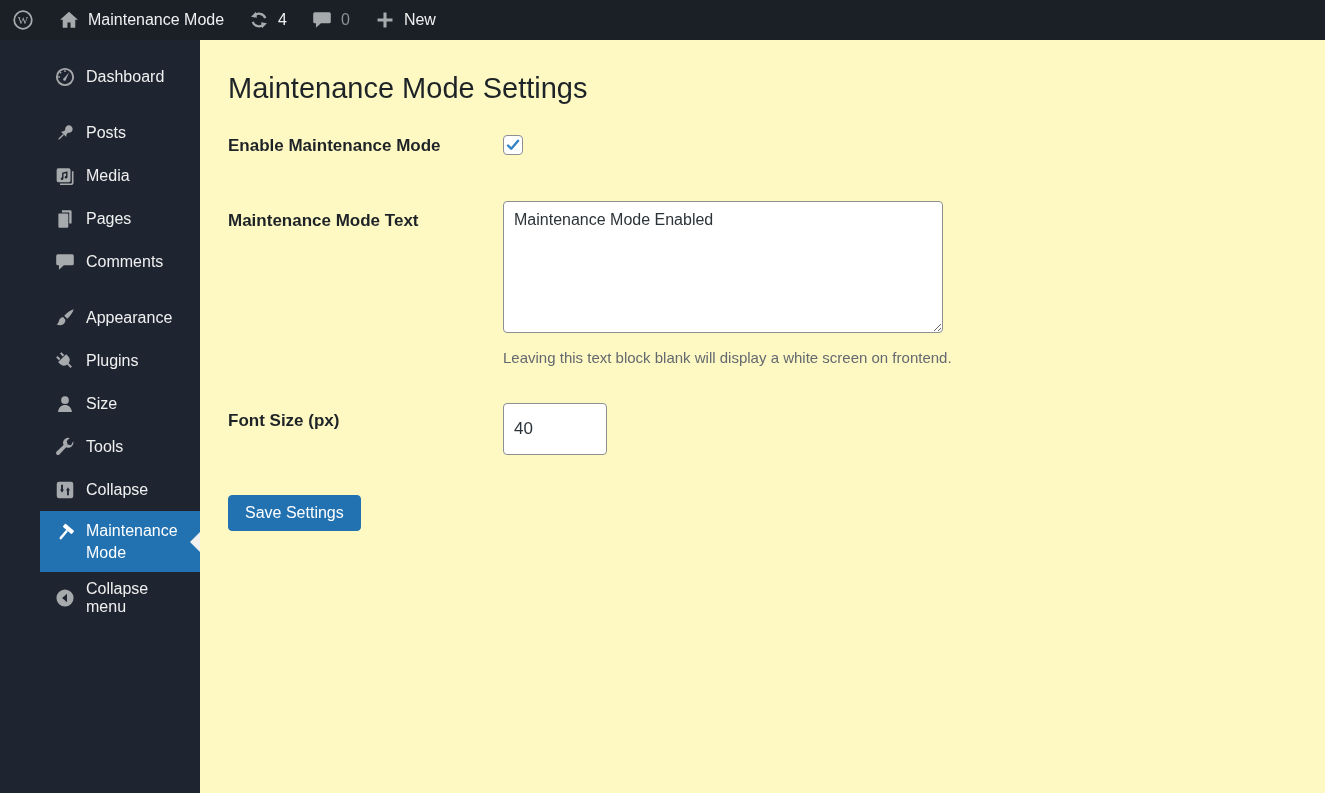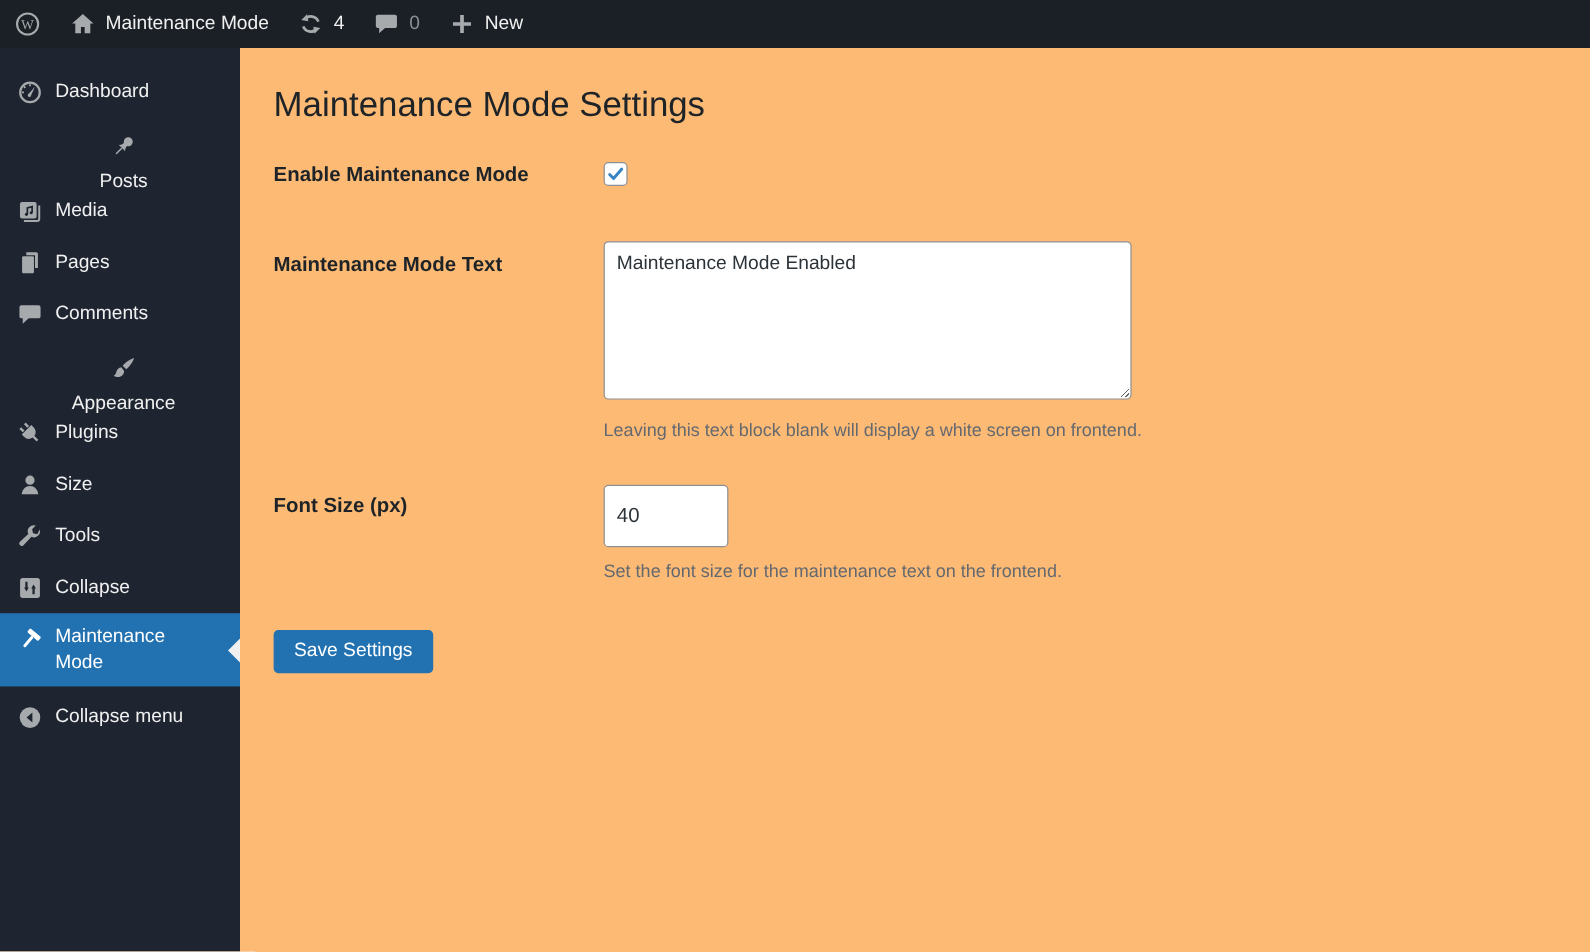--- a/index.html
+++ b/index.html
@@ -23,44 +23,44 @@
   }
   .ab-item .num { color:#f0f0f1; }
   .ab-item .num.dim { color:#8c8f94; }
   .ab-icon { width:22px; height:22px; color:#a7aaad; flex:none; }
   .ab-icon svg { width:100%; height:100%; display:block; }
   
   .sidebar {
     position:absolute; top:40px; left:0; bottom:0; width:200px;
     background:#1f2530; padding-top:15px; z-index:10;
   }
-  .menu { list-style:none; }
+  .menu { list-style:none;margin-left:40px; }
   .menu-item {
     display:flex; align-items:center; gap:10px;
     height:43px; padding:0 8px 0 14px;
     color:#f0f0f1; font-size:16px; cursor:pointer; position:relative;
   }
   .menu-item .mi { width:22px; height:22px; color:#a7aaad; flex:none; }
   .menu-item .mi svg { width:100%; height:100%; display:block; }
-  .sep { margin-top:13px;flex-direction:column; }
+  .sep { margin-top:13px; }
   .menu-item.active {
     background:#2271b1; color:#fff; height:auto; padding-top:9px; padding-bottom:9px;
     line-height:1.35;
   }
   .menu-item.active .mi { color:#fff; align-self:flex-start; margin-top:2px; }
   .menu-item.active .mi-label { width:118px; }
   .menu-item.active::after {
     content:""; position:absolute; right:0; top:50%; margin-top:-10px;
     border:10px solid transparent; border-right-color:#f0f0f1;
   }
   .collapse-item { margin-top:4px; }
   
   .content {
     position:absolute; left:200px; top:40px; right:0; bottom:0;
-    background:#fdba74; padding:30px 24px 0 28px;
+    background:#fef9c3; padding:30px 24px 0 28px;
   }
   h1.page-title { font-size:29px; font-weight:400; color:#1d2327; line-height:1.25; }
   .form-table { margin-top:29px; }
   .form-row { display:flex; align-items:flex-start; }
   .row-label {
     width:275px; flex:none; font-size:17px; font-weight:700; color:#1d2327;
   }
   .row-1 { margin-bottom:45px; }
   .row-1 .row-label { padding-top:1px; }
   .row-2 { margin-bottom:37px; }
@@ -291,20 +291,19 @@
       <div>
         <textarea class="wp-textarea" spellcheck="false" style="">Maintenance Mode Enabled</textarea>
         <p class="description">Leaving this text block blank will display a white screen on frontend.</p>
       </div>
     </div>
 
     <div class="form-row row-3">
       <div class="row-label">Font Size (px)</div>
       <div>
         <input class="wp-input" type="text" value="40" style="">
-        <p class="description">Set the font size for the maintenance text on the frontend.</p>
       </div>
     </div>
 
   </div>
 
   <button class="save-btn">Save Settings</button>
 </main>
 
 </body></html>

